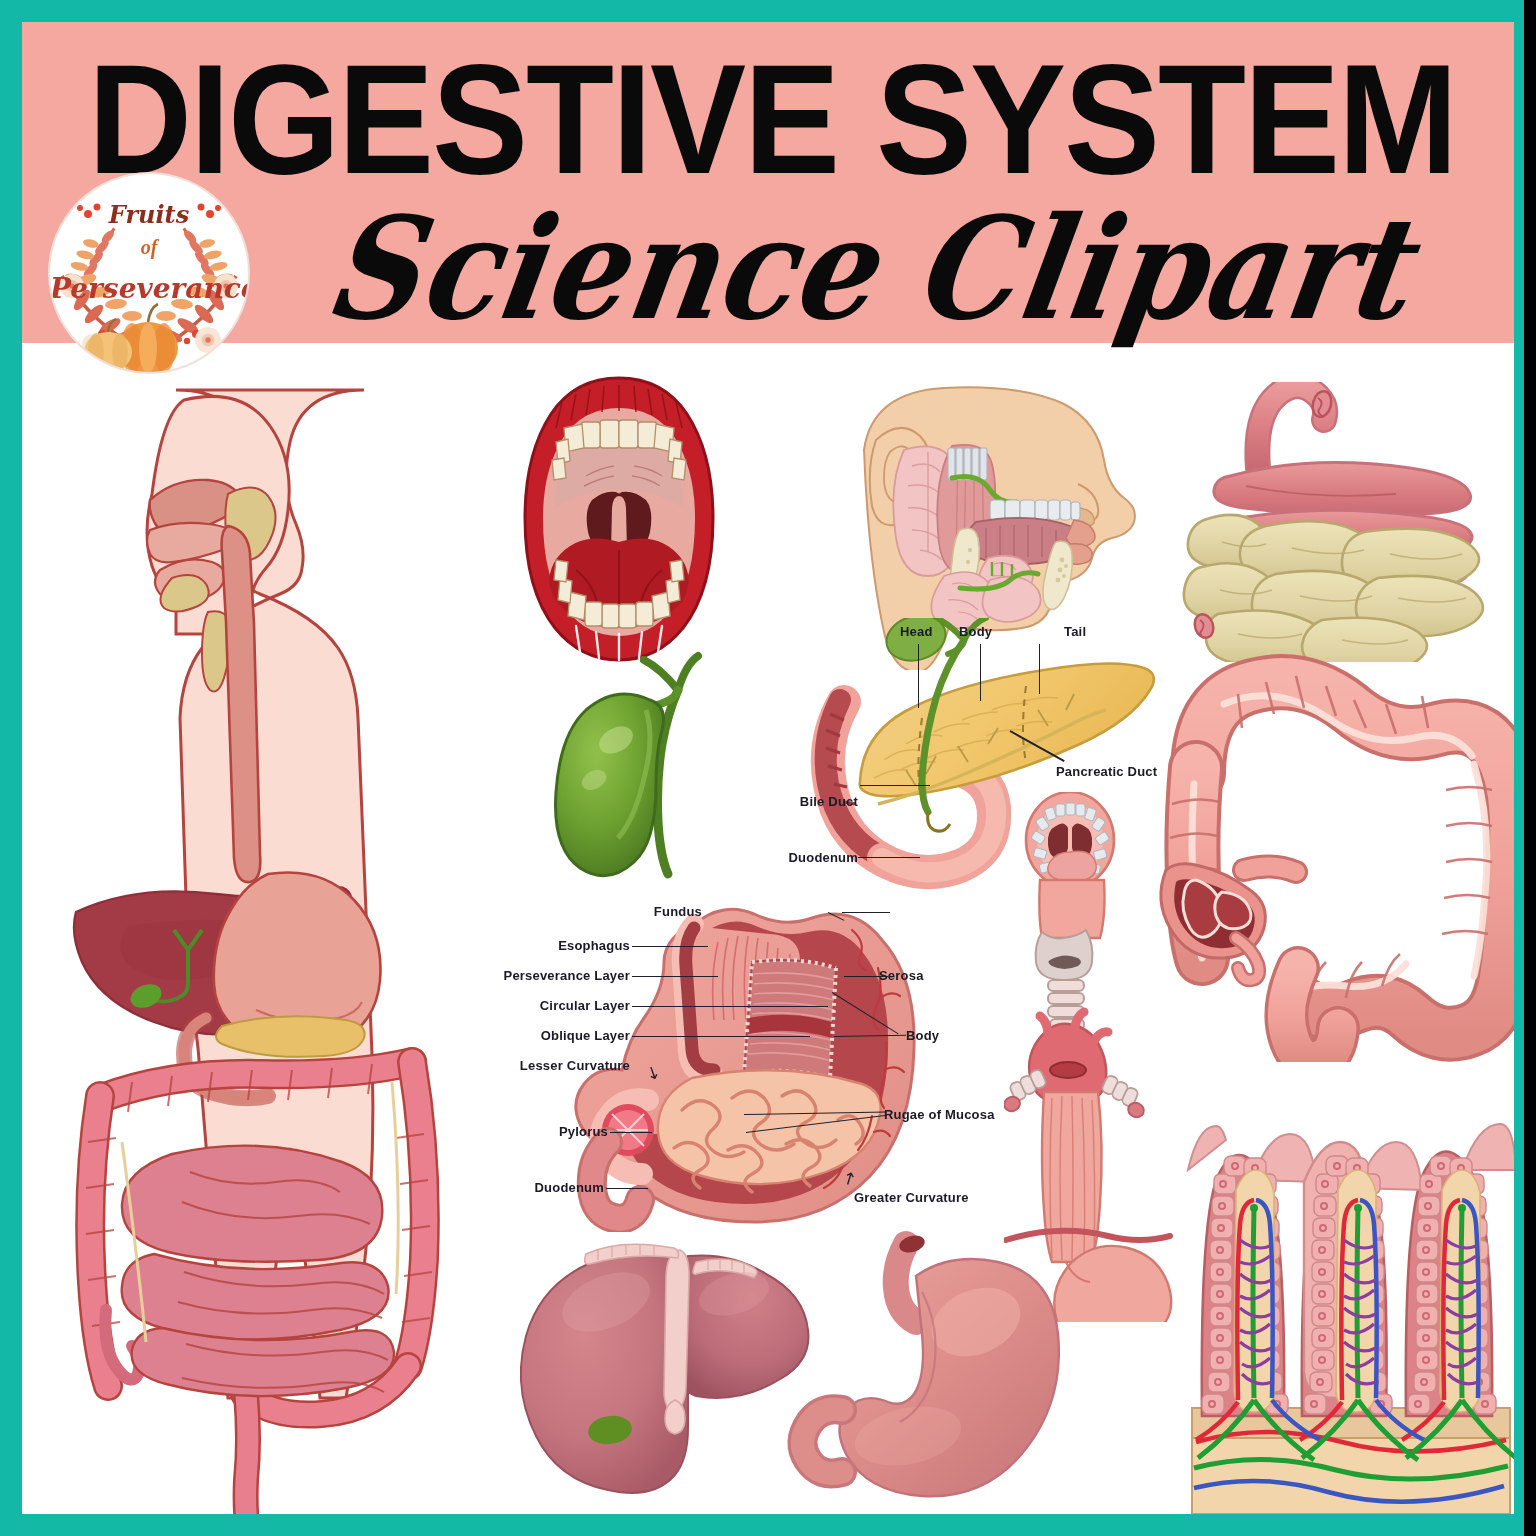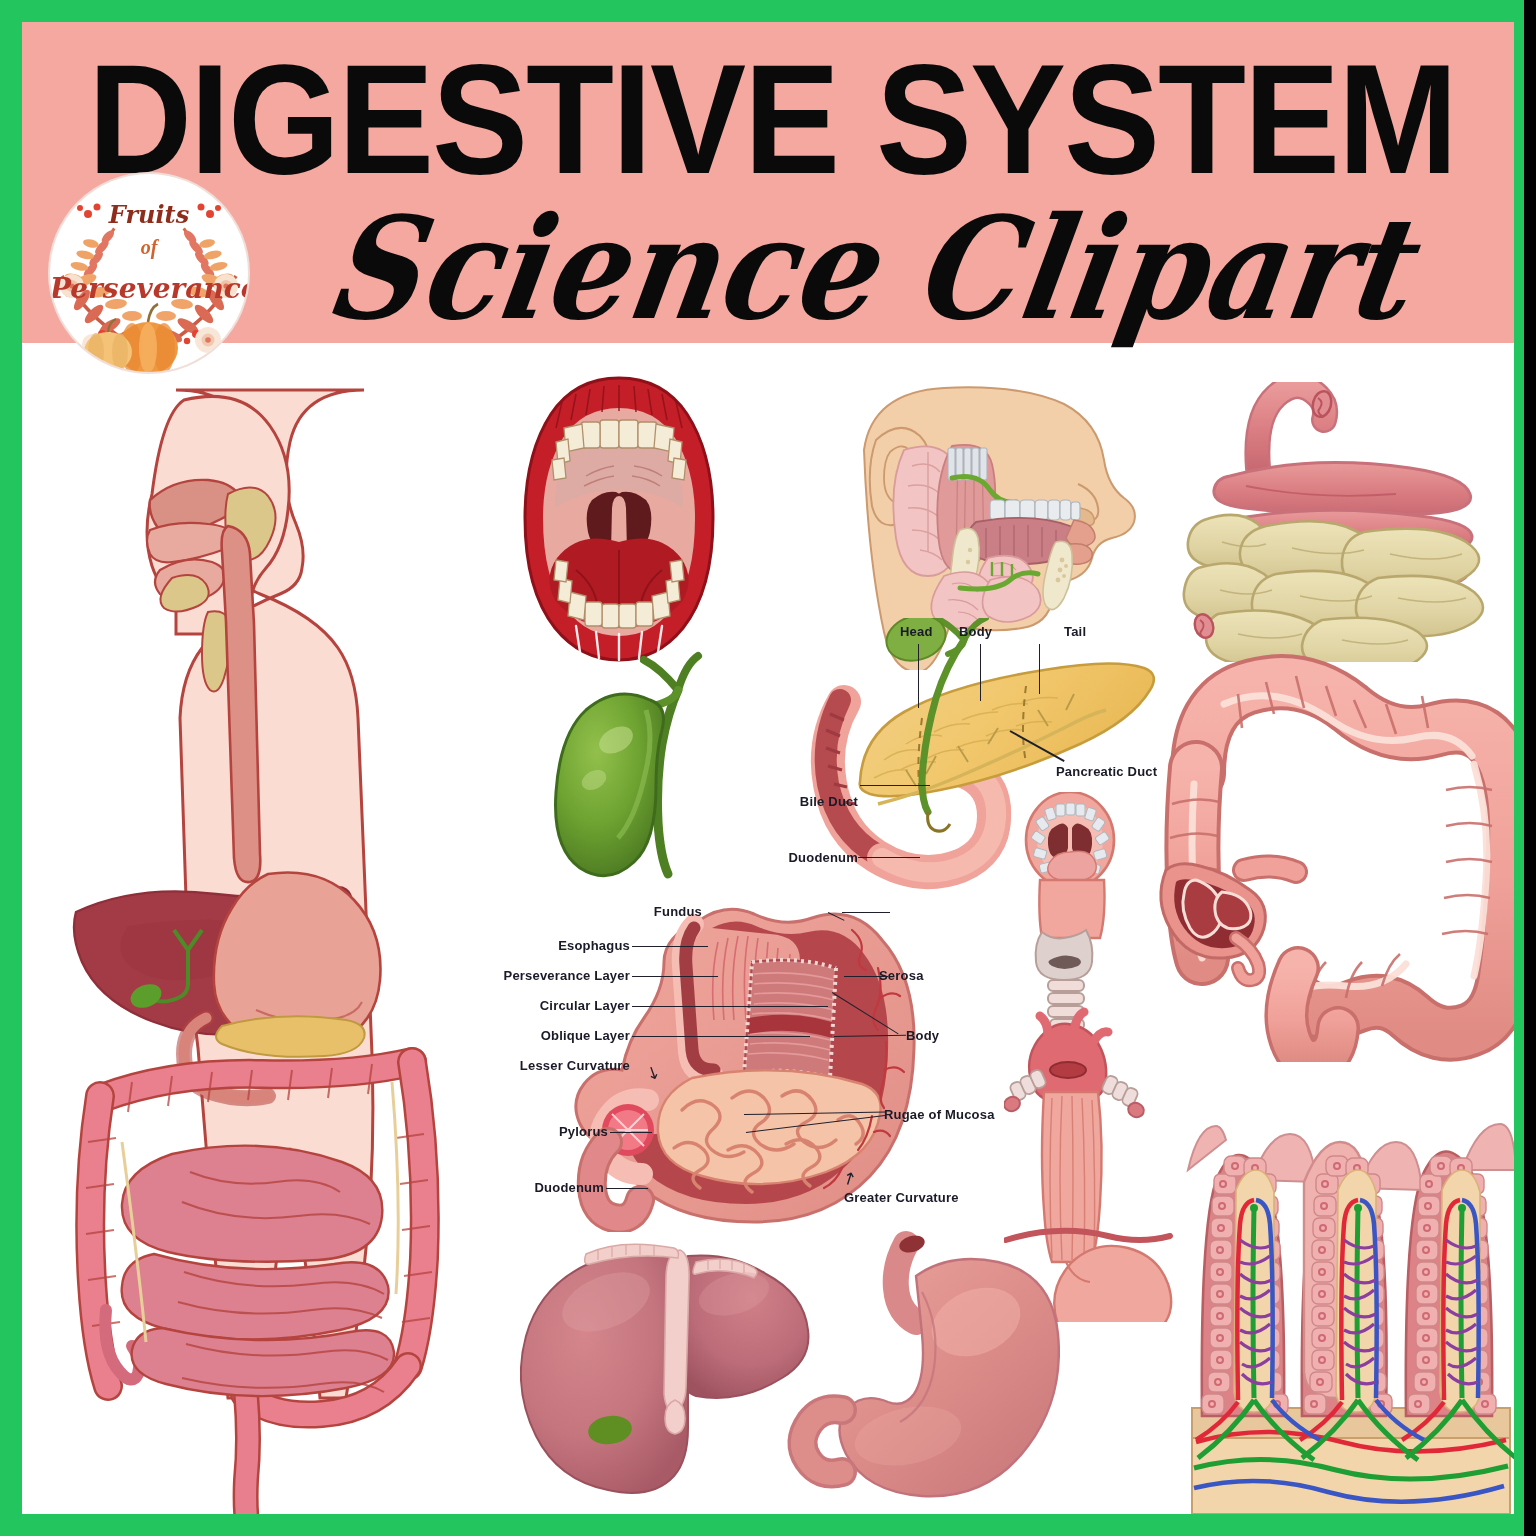--- a/index.html
+++ b/index.html
@@ -6,21 +6,21 @@
   html,body{margin:0;padding:0;}
   body{
     width:1536px;height:1536px;
     background:#000;
     font-family:"Liberation Sans", sans-serif;
     overflow:hidden;
   }
   #poster{
     position:relative;
     width:1524px;height:1536px;
-    background:#22c55e;
+    background:#14b8a6;
   }
   
   .canvas{
     position:absolute;
     left:22px;top:22px;
     width:1492px;height:1492px;
     background:#ffffff;
     overflow:hidden;
   }
   .header-band{
@@ -706,21 +706,21 @@
       <div class="lead" style="left:302px;top:74px;width:44px;"></div>
 
       <div class="lbl" style="left:364px;top:126px;">Body</div>
       <div class="leaddiag" style="left:290px;top:90px;width:78px;transform:rotate(32deg);"></div>
       <div class="leaddiag" style="left:292px;top:134px;width:72px;transform:rotate(-1deg);"></div>
 
       <div class="lbl" style="left:342px;top:205px;">Rugae of Mucosa</div>
       <div class="leaddiag" style="left:202px;top:212px;width:142px;transform:rotate(-1deg);"></div>
       <div class="leaddiag" style="left:204px;top:230px;width:140px;transform:rotate(-7deg);"></div>
 
-      <div class="lbl" style="left:302px;top:288px;text-align:right;">Greater Curvature</div>
+      <div class="lbl" style="left:312px;top:288px;text-align:right;">Greater Curvature</div>
       <div class="arrow" style="left:300px;top:268px;transform:rotate(-28deg);">↗</div>
     </div>
 
     <div class="fig" style="left:982px;top:770px;">
       <svg width="170" height="530" viewBox="0 0 170 530">
 
         <ellipse cx="66" cy="48" rx="44" ry="48" fill="#f2a79e" stroke="#d4796f" stroke-width="2.6"></ellipse>
         <ellipse cx="66" cy="48" rx="33" ry="37" fill="#f5bdb4"></ellipse>
 
         <g fill="#e6eaee" stroke="#b1b7bd" stroke-width="1">

